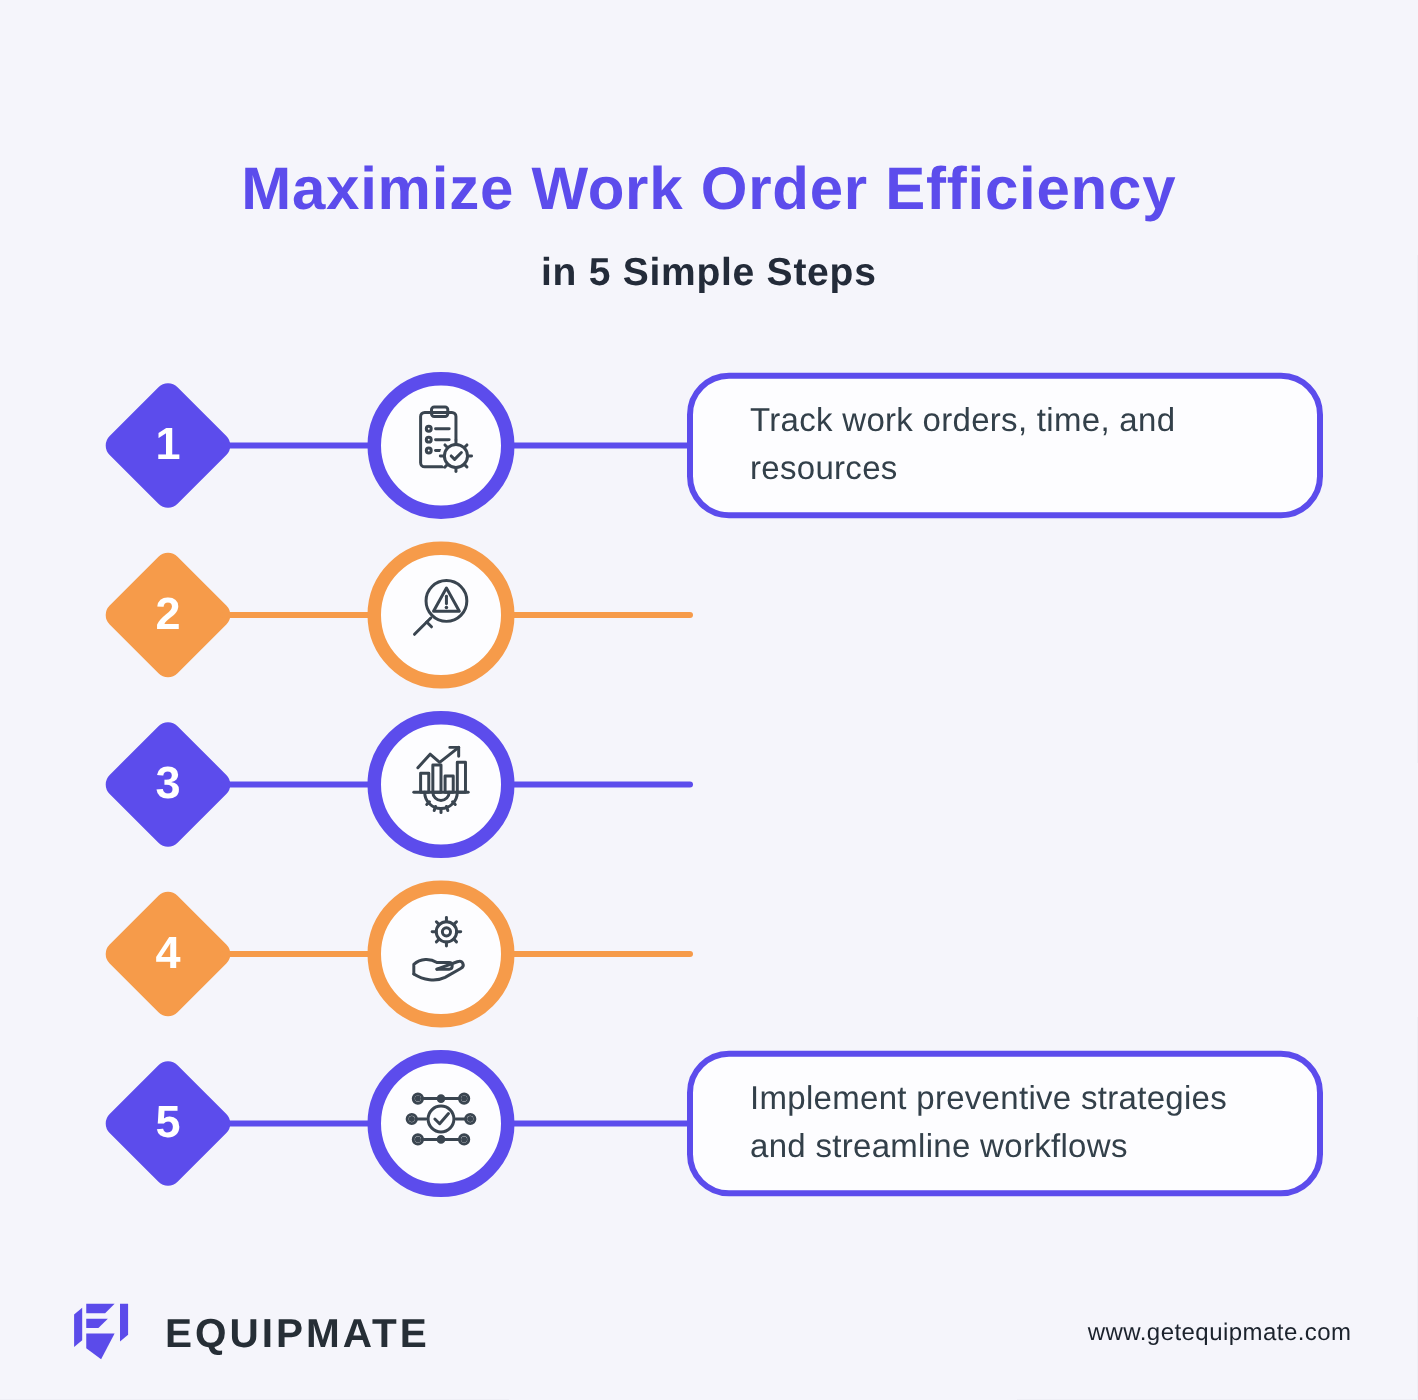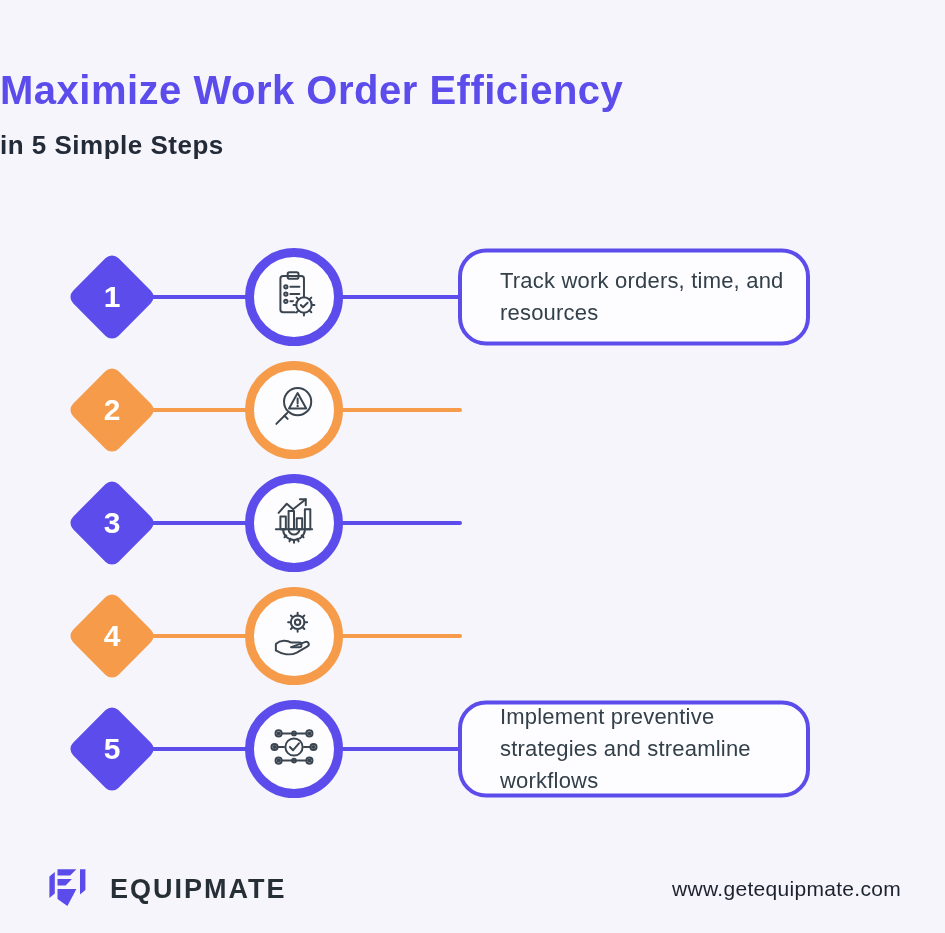--- a/index.html
+++ b/index.html
@@ -6,21 +6,21 @@
   html,body { background:#e9eaf2; }
   .page {
     position:relative;
     width:945px; height:933px;
     background:#f5f5fb;
     font-family:"Liberation Sans", sans-serif;
     overflow:hidden;
     margin:0 auto;
   }
   
-  .title-block { padding-top:66px; }
+  .title-block { padding-top:102px; text-align:center; }
   .title-line1 {
     font-size:40px; font-weight:bold; letter-spacing:0.5px;
     color:#5c4cec; line-height:1.2;
   }
   .title-line2 {
     font-size:26px; font-weight:bold; letter-spacing:0.5px;
     color:#232b39; margin-top:16px; line-height:1.2;
   }
   
   .steps { position:absolute; left:0; top:240px; width:945px; }
@@ -45,41 +45,41 @@
   .icon-circle {
     left:245px; width:98px; height:98px;
     background:#fdfdff;
     border:9px solid var(--accent);
     border-radius:50%;
     display:flex; align-items:center; justify-content:center;
   }
   .icon-circle svg { width:58px; height:58px; }
 
   .text-card {
-    left:458px; width:352px; height:97px;
+    left:458px; width:424px; height:97px;
     background:#fdfdff;
     border:4px solid var(--accent);
     border-radius:28px;
     display:flex; align-items:center;
     padding:6px 22px 6px 38px;
   }
   .text-card .step-text {
     font-size:22px; line-height:1.45; color:#33404a; letter-spacing:0.2px;
   }
   
   .footer {
     position:absolute; left:44px; right:44px; top:858px; height:62px;
     display:flex; align-items:center; justify-content:space-between;
   }
   .brand { display:flex; align-items:center; gap:12px; }
   .brand-logo svg { width:54px; height:56px; display:block; }
   .brand-name {
     font-size:27px; font-weight:bold; letter-spacing:2px; color:#262e36;
   }
-  .site-url { font-size:21px; color:#1b222c; letter-spacing:0.3px; }
+  .site-url { font-size:16px; color:#1b222c; letter-spacing:0.3px; }
 
   .ic { stroke:#3a4550; stroke-width:2.2; fill:none; stroke-linecap:round; stroke-linejoin:round; }
   .ic-fill { fill:#3a4550; stroke:none; }
   .ic-mask { fill:#fdfdff; stroke:none; }
 </style>
 </head>
 <body>
 
 <div class="page">
 

